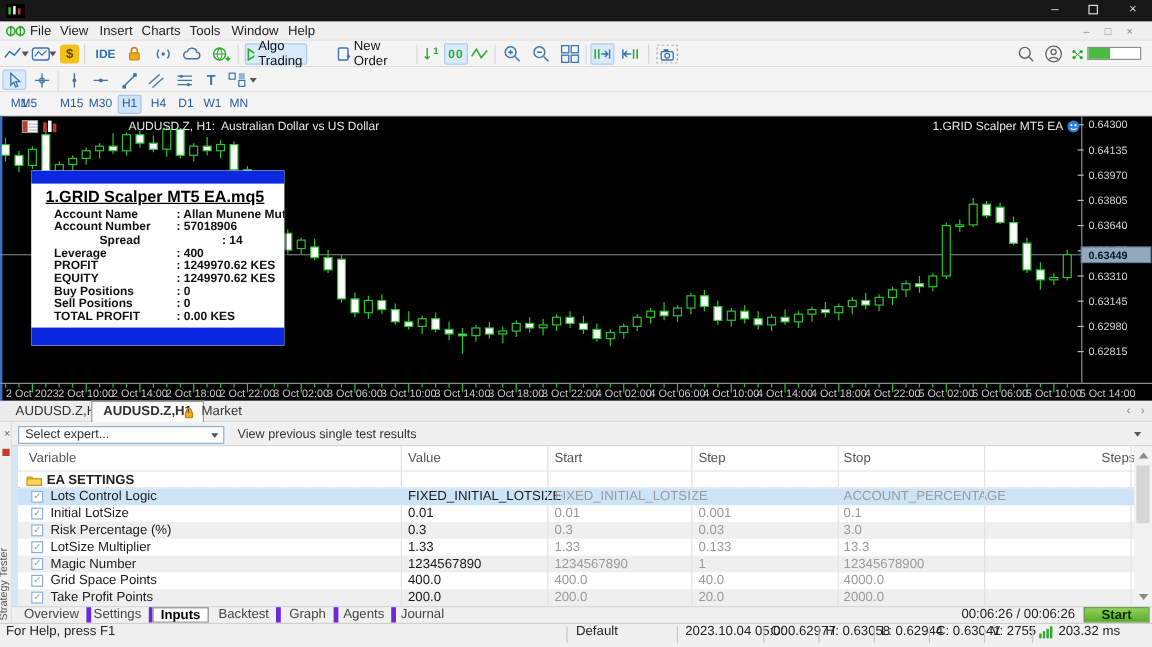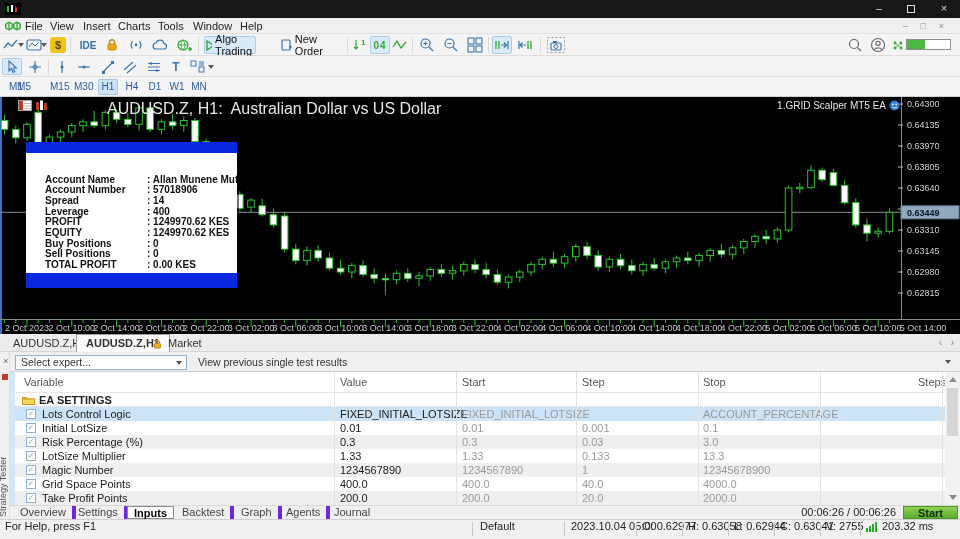--- a/index.html
+++ b/index.html
@@ -30,21 +30,21 @@
   #drawbar{position:absolute;left:0;top:56px;width:960px;height:21px;background:#f4f4f4;border-bottom:1px solid #ddd}
   .dbtn{position:absolute;top:58px;height:17px;width:20px;display:flex;align-items:center;justify-content:center}
   
   #tfbar{position:absolute;left:0;top:77px;width:960px;height:20px;background:#f4f4f4;border-bottom:1px solid #cfcfcf}
   .tf{position:absolute;top:79px;height:16px;min-width:20px;text-align:center;font-size:10px;color:#2a5d9e;line-height:16px;padding:0 2px}
   .tf.active{background:#cfe3f7;border:1px solid #a6c8e8;border-radius:2px;line-height:14px}
   
   #chartbg{position:absolute;left:0;top:97px;width:960px;height:237px;background:#000}
   #chartblue{position:absolute;left:0;top:97px;width:2px;height:255px;background:#3f6fc2}
   #chartsvg{position:absolute;left:0;top:0;width:960px;height:539px;pointer-events:none}
-  #symhdr{position:absolute;left:107px;top:100px;color:#e6e6e6;font-size:16px;white-space:pre}
+  #symhdr{position:absolute;left:107px;top:100px;color:#e6e6e6;font-size:10px;white-space:pre}
   #ealabel{position:absolute;right:74px;top:100px;color:#e6e6e6;font-size:10px}
   svg text{font-family:"Liberation Sans",sans-serif}
   
   #eapanel{position:absolute;left:26px;top:142px;width:211px;height:146px;background:#fff;box-shadow:2px 2px 0 rgba(0,0,0,.55);overflow:hidden}
   #eapanel .bluebar{position:absolute;left:0;width:211px;height:11px;background:#0a28e0}
   #eapanel .top{top:0}
   #eapanel .bot{top:131px;height:15px}
   #eapanel h1{position:absolute;left:12px;top:14px;font-size:13.5px;font-weight:bold;text-decoration:underline;color:#000;white-space:nowrap}
   .earow{position:absolute;left:0;width:211px;height:10.6px;font-size:10px;font-weight:bold;color:#111;line-height:10.6px;white-space:nowrap}
   .earow .lab{position:absolute;left:19px}
@@ -196,21 +196,21 @@
     <span class="txtbtn">New Order</span>
   </div>
 <div class="vsep" style="left:347px"></div>
 <div class="ibtn" style="left:352px;width:16px">
     <svg width="16" height="16">
       <path d="M4,3 v9 M2,10 l2,2 l2,-2" fill="none" stroke="#2faa2f" stroke-width="1.2"></path>
       <text x="9" y="8" font-size="8" fill="#2faa2f" font-weight="bold">1</text>
     </svg>
   </div>
 <div class="ibtn hl" style="left:370px;width:20px">
-    <span id="bars00">04</span>
+    <span id="bars00">00</span>
   </div>
 <div class="ibtn" style="left:392px;width:16px">
     <svg width="16" height="16">
       <polyline points="1,10 5,4 9,11 14,5" fill="none" stroke="#2faa2f" stroke-width="1.3"></polyline>
     </svg>
   </div>
 <div class="vsep" style="left:412px"></div>
 <div class="ibtn" style="left:418px;width:18px">
     <svg width="16" height="16">
       <circle cx="6.5" cy="6.5" r="4.5" fill="none" stroke="#3a76ad" stroke-width="1.2"></circle>
@@ -655,30 +655,31 @@
 <div id="ealabel"><span>1.GRID Scalper MT5 EA</span></div>
 <svg class="abs" style="right:60px;top:100px;z-index:2" width="11" height="11">
     <circle cx="5.5" cy="5.5" r="5" fill="#2d7dd8"></circle>
     <circle cx="3.8" cy="4.3" r="0.9" fill="#fff"></circle>
     <circle cx="7.2" cy="4.3" r="0.9" fill="#fff"></circle>
     <path d="M3.2,7 a3,2 0 0 0 5,0" fill="none" stroke="#fff" stroke-width="0.9"></path>
   </svg>
 
 <div id="eapanel">
   <div class="bluebar top"></div>
+  <h1>1.GRID Scalper MT5 EA.mq5</h1>
   <div id="earows">
       <div class="earow" style="top: 32.5px; text-align: right;">
         <span class="lab">Account Name</span>
         <span class="val">: Allan Munene Muti</span>
       </div>
       <div class="earow" style="top: 43.2px;">
         <span class="lab">Account Number</span>
         <span class="val">: 57018906</span>
       </div>
-      <div class="earow" style="top: 53.9px;">
+      <div class="earow" style="top: 53.9px; margin-left: 38px;">
         <span class="lab">Spread</span>
         <span class="val">: 14</span>
       </div>
       <div class="earow" style="top: 64.6px;">
         <span class="lab">Leverage</span>
         <span class="val">: 400</span>
       </div>
       <div class="earow" style="top: 75.3px;">
         <span class="lab">PROFIT</span>
         <span class="val">: 1249970.62 KES</span>

